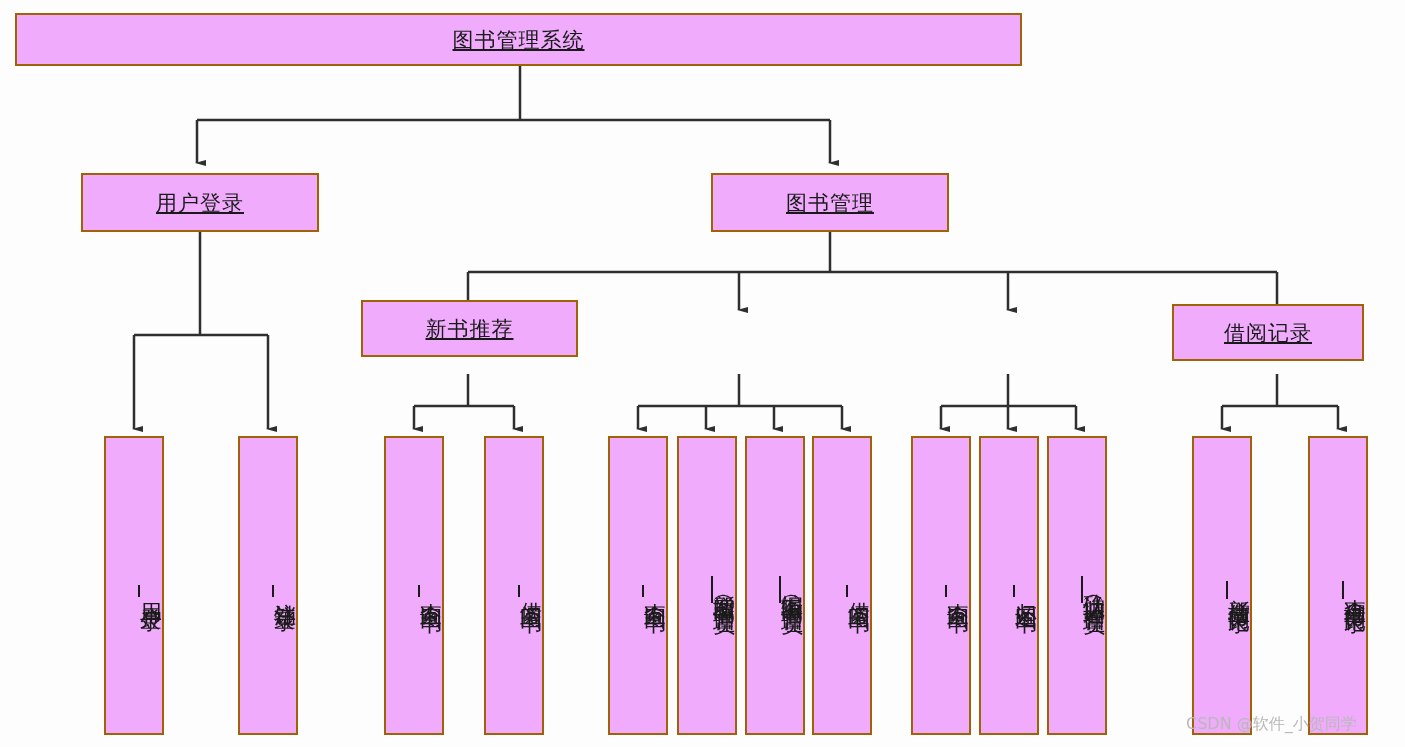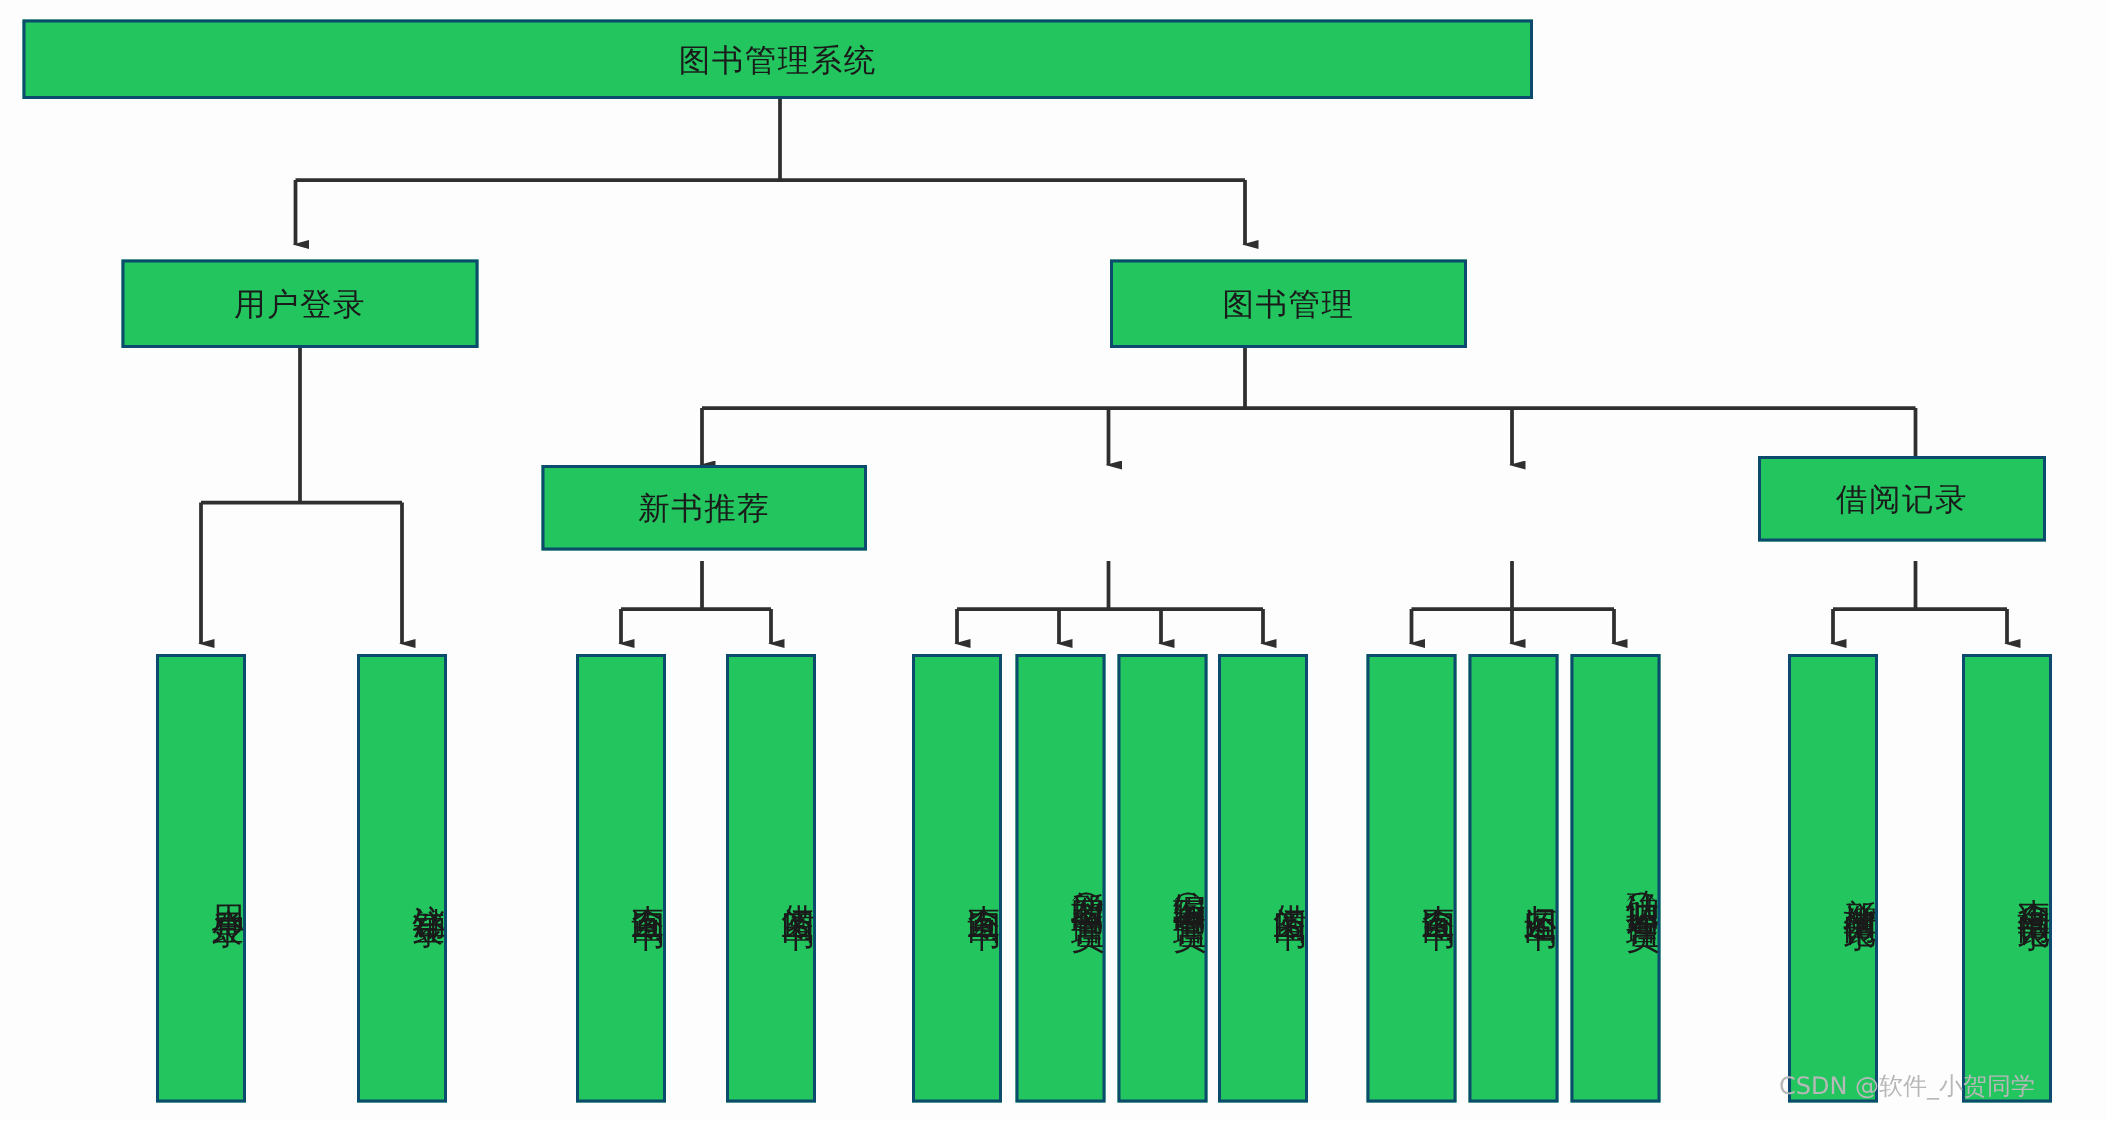--- a/index.html
+++ b/index.html
@@ -20,26 +20,27 @@
     position: absolute;
     left: 0;
     top: 0;
     width: 1405px;
     height: 747px;
     pointer-events: none;
   }
   .node {
     position: absolute;
     box-sizing: border-box;
-    background: #22c55e;
-    border: 2px solid #0c4a6e;
+    background: #f0abfc;
+    border: 2px solid #a16207;
     display: flex;
     align-items: center;
     justify-content: center;
     color: #1a1a1a;
+    text-decoration: underline;
   }
   .node.horiz {
     font-size: 21px;
     letter-spacing: 1px;
   }
   .node.vert {
     writing-mode: vertical-rl;
     text-orientation: upright;
     font-size: 22px;
     letter-spacing: 3px;
@@ -122,25 +123,25 @@
   </svg>
 
   <div class="node horiz" style="left:15px; top:13px; width:1007px; height:53px;">
     <span class="node-label">图书管理系统</span>
   </div>
 
   <div class="node horiz" style="left:81px; top:173px; width:238px; height:59px;">
     <span class="node-label">用户登录</span>
   </div>
 
-  <div class="node horiz" style="left:740px; top:173px; width:238px; height:59px;">
+  <div class="node horiz" style="left:711px; top:173px; width:238px; height:59px;">
     <span class="node-label">图书管理</span>
   </div>
 
-  <div class="node horiz" style="left:361px; top:310px; width:217px; height:57px;">
+  <div class="node horiz" style="left:361px; top:300px; width:217px; height:57px;">
     <span class="node-label">新书推荐</span>
   </div>
 
 
 
   <div class="node horiz" style="left:1172px; top:304px; width:192px; height:57px;">
     <span class="node-label">借阅记录</span>
   </div>
 
   <div class="node vert" style="left:104px; top:436px; width:60px; height:299px;">

